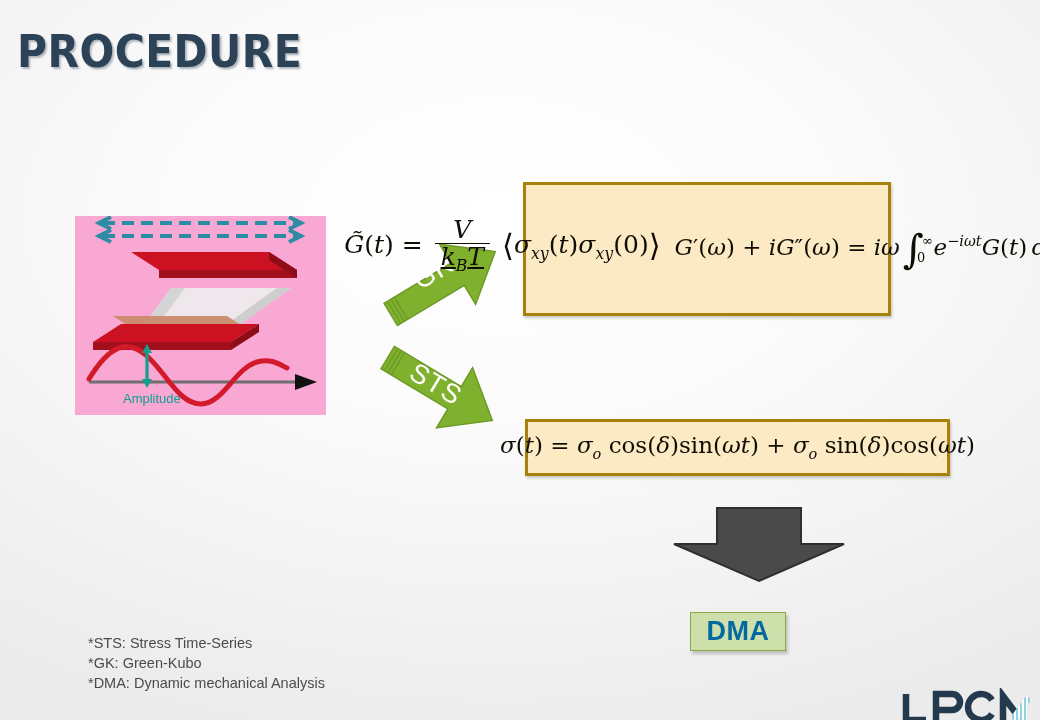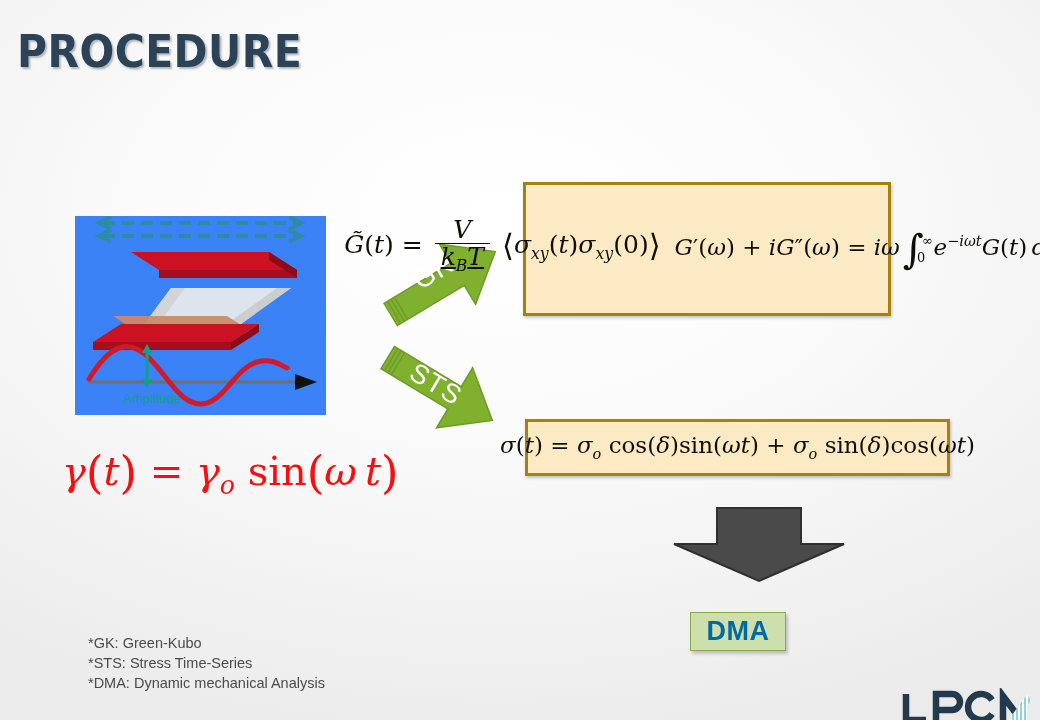--- a/index.html
+++ b/index.html
@@ -33,21 +33,21 @@
     transform: scaleX(0.93);
     transform-origin: left top;
     white-space: nowrap;
   }
 
   
   .diagram-panel {
     position: absolute;
     left: 75px; top: 206px;
     width: 251px; height: 199px;
-    background: #3b82f6;
+    background: #f9a8d4;
   }
   .diagram-panel svg { display: block; }
 
   
   .arrow-green {
     position: absolute;
   }
   .arrow-label {
     position: absolute;
     color: #ffffff;
@@ -284,37 +284,32 @@
   <div class="formula-box" id="formula-box-sts">
     <div class="math eq3">
       <i>σ</i><span class="paren">(</span><i>t</i><span class="paren">)</span>
       <span class="up">=</span> <i>σ</i><sub>o</sub>
       <span class="up">cos</span><span class="paren">(</span><i>δ</i><span class="paren">)</span><span class="up">sin</span><span class="paren">(</span><i>ωt</i><span class="paren">)</span>
       <span class="up">+</span> <i>σ</i><sub>o</sub>
       <span class="up">sin</span><span class="paren">(</span><i>δ</i><span class="paren">)</span><span class="up">cos</span><span class="paren">(</span><i>ωt</i><span class="paren">)</span>
     </div>
   </div>
 
-  <div id="gamma-equation">
-    <i>γ</i><span class="paren">(</span><i>t</i><span class="paren">)</span>
-    <span>=</span> <i>γ</i><sub>o</sub>
-    <span>sin</span><span class="paren">(</span><i>ω t</i><span class="paren">)</span>
-  </div>
 
   <svg id="gray-arrow" viewBox="0 0 174 77">
     <polygon points="45,2 129,2 129,38 172,38 87,75 2,38 45,38" fill="#4a4a4a" stroke="#2f2f2f" stroke-width="2"></polygon>
   </svg>
 
   <div id="dma-box">
     <span class="dma-text">DMA</span>
   </div>
 
   <div id="footnotes">
+    <div>*STS: Stress Time-Series</div>
     <div>*GK: Green-Kubo</div>
-    <div>*STS: Stress Time-Series</div>
     <div>*DMA: Dynamic mechanical Analysis</div>
   </div>
 
   <svg id="logo" viewBox="0 0 138 40">
     <g fill="none" stroke="#23394d" stroke-width="6.5">
 
       <polyline points="6,6 6,32 26,32"></polyline>
 
       <path d="M 36,32 L 36,6 L 52,6 A 8 8 0 0 1 52,22 L 36,22"></path>
 

